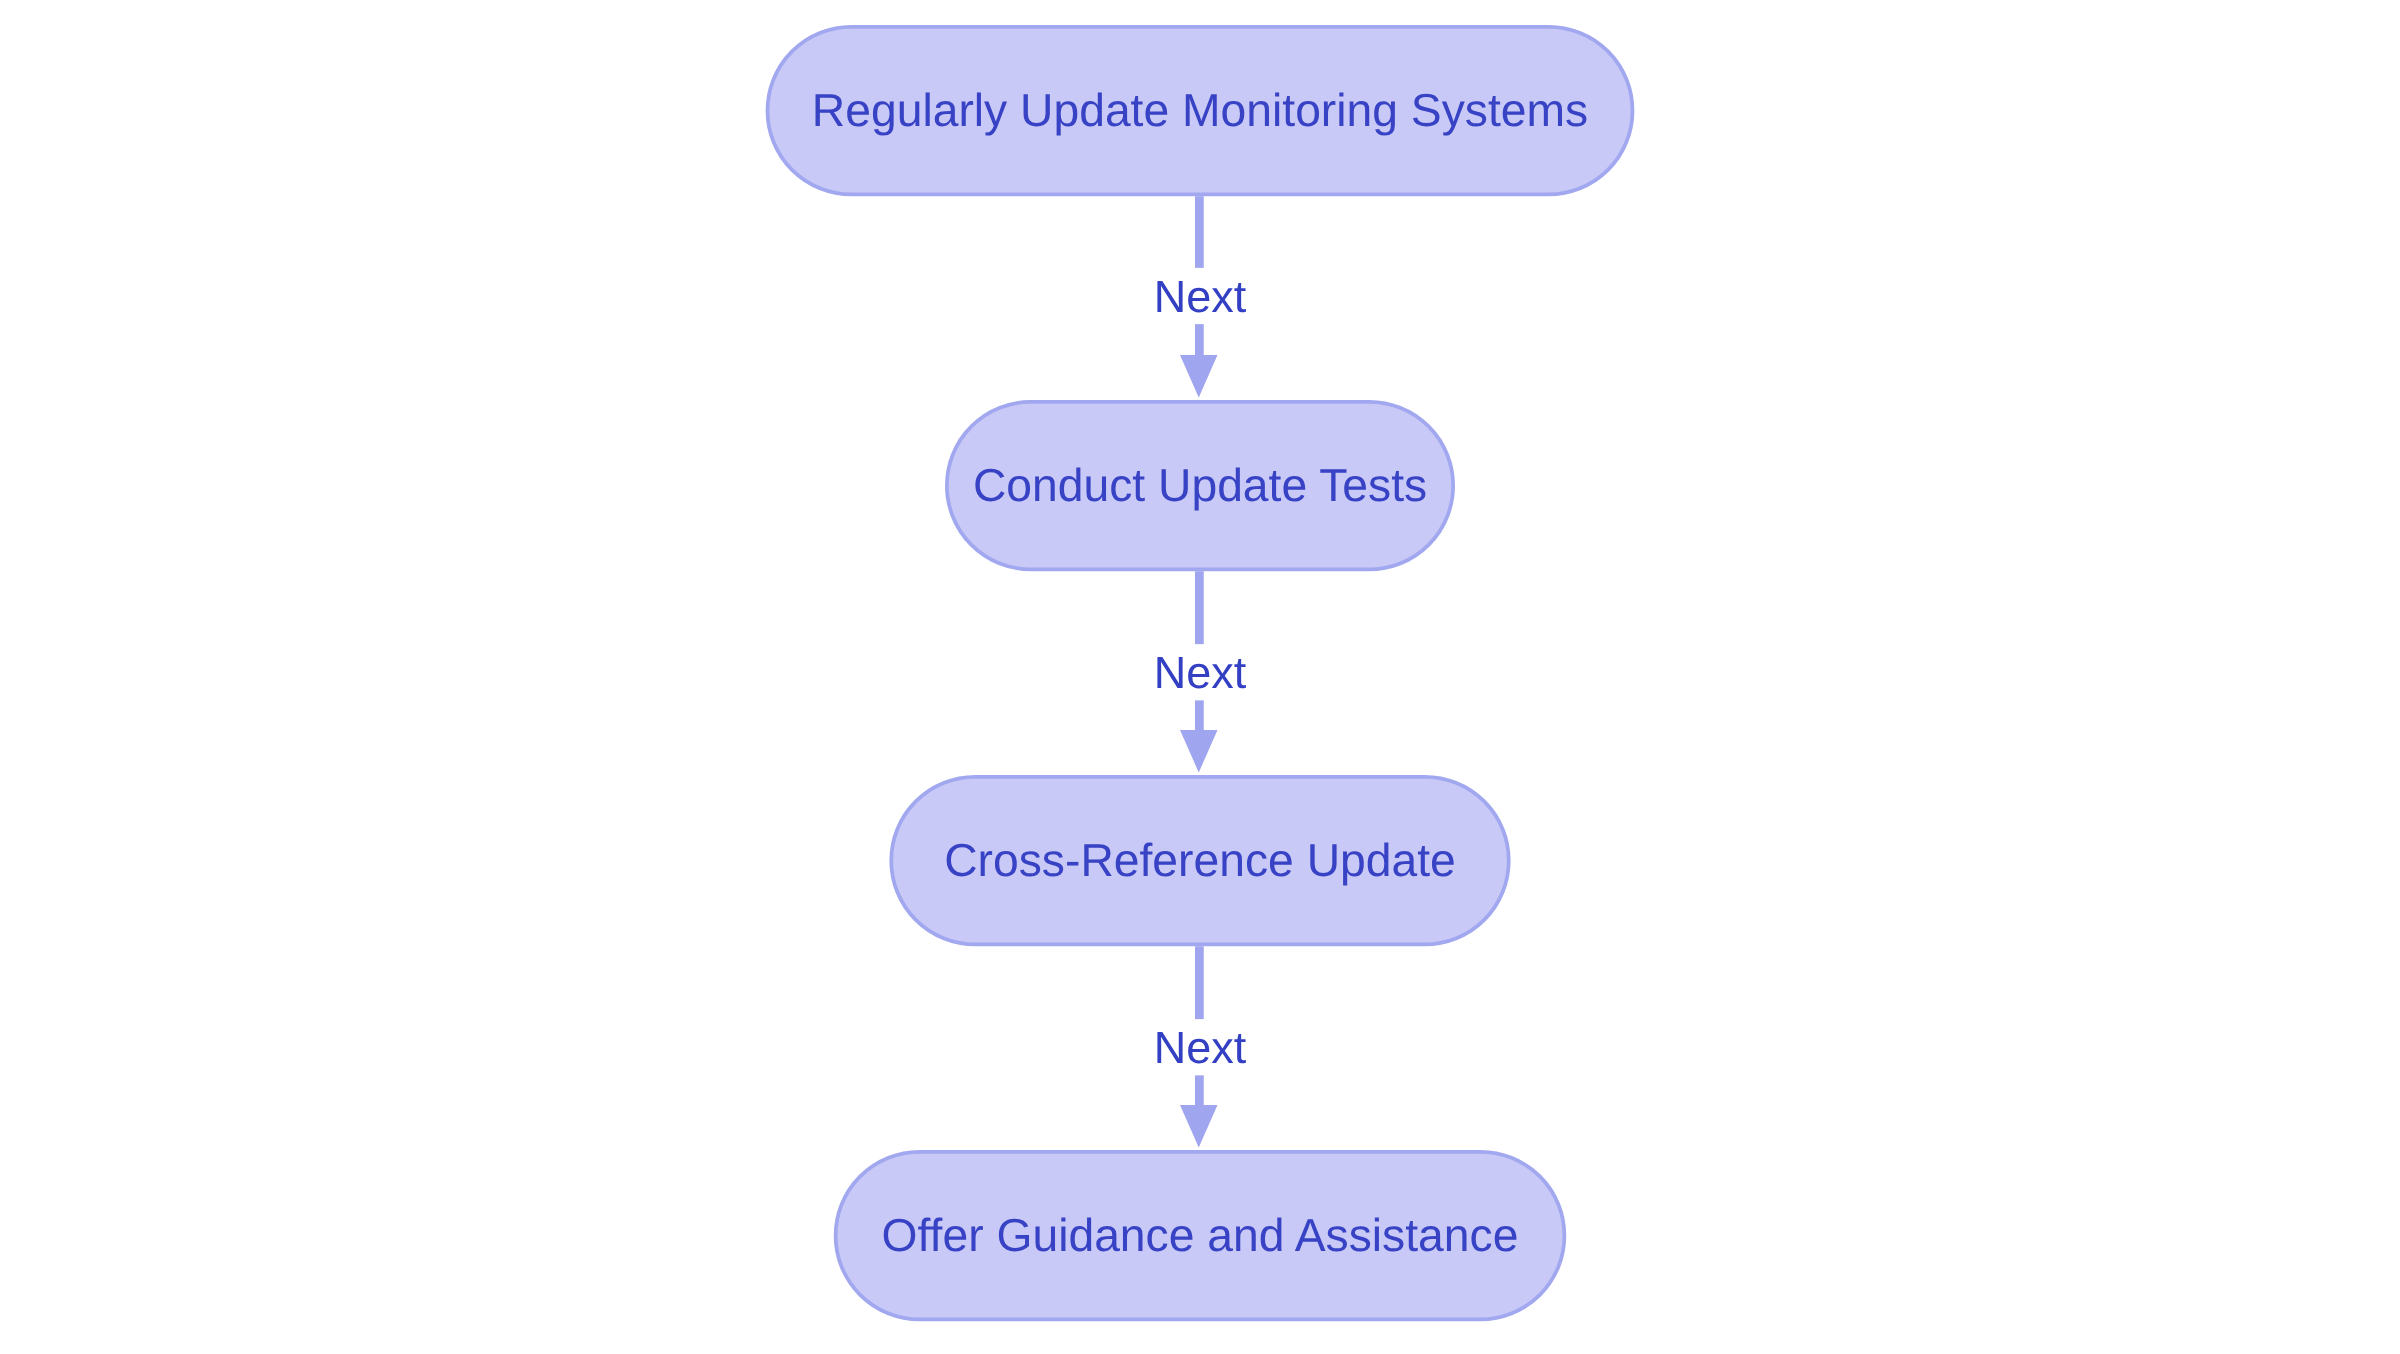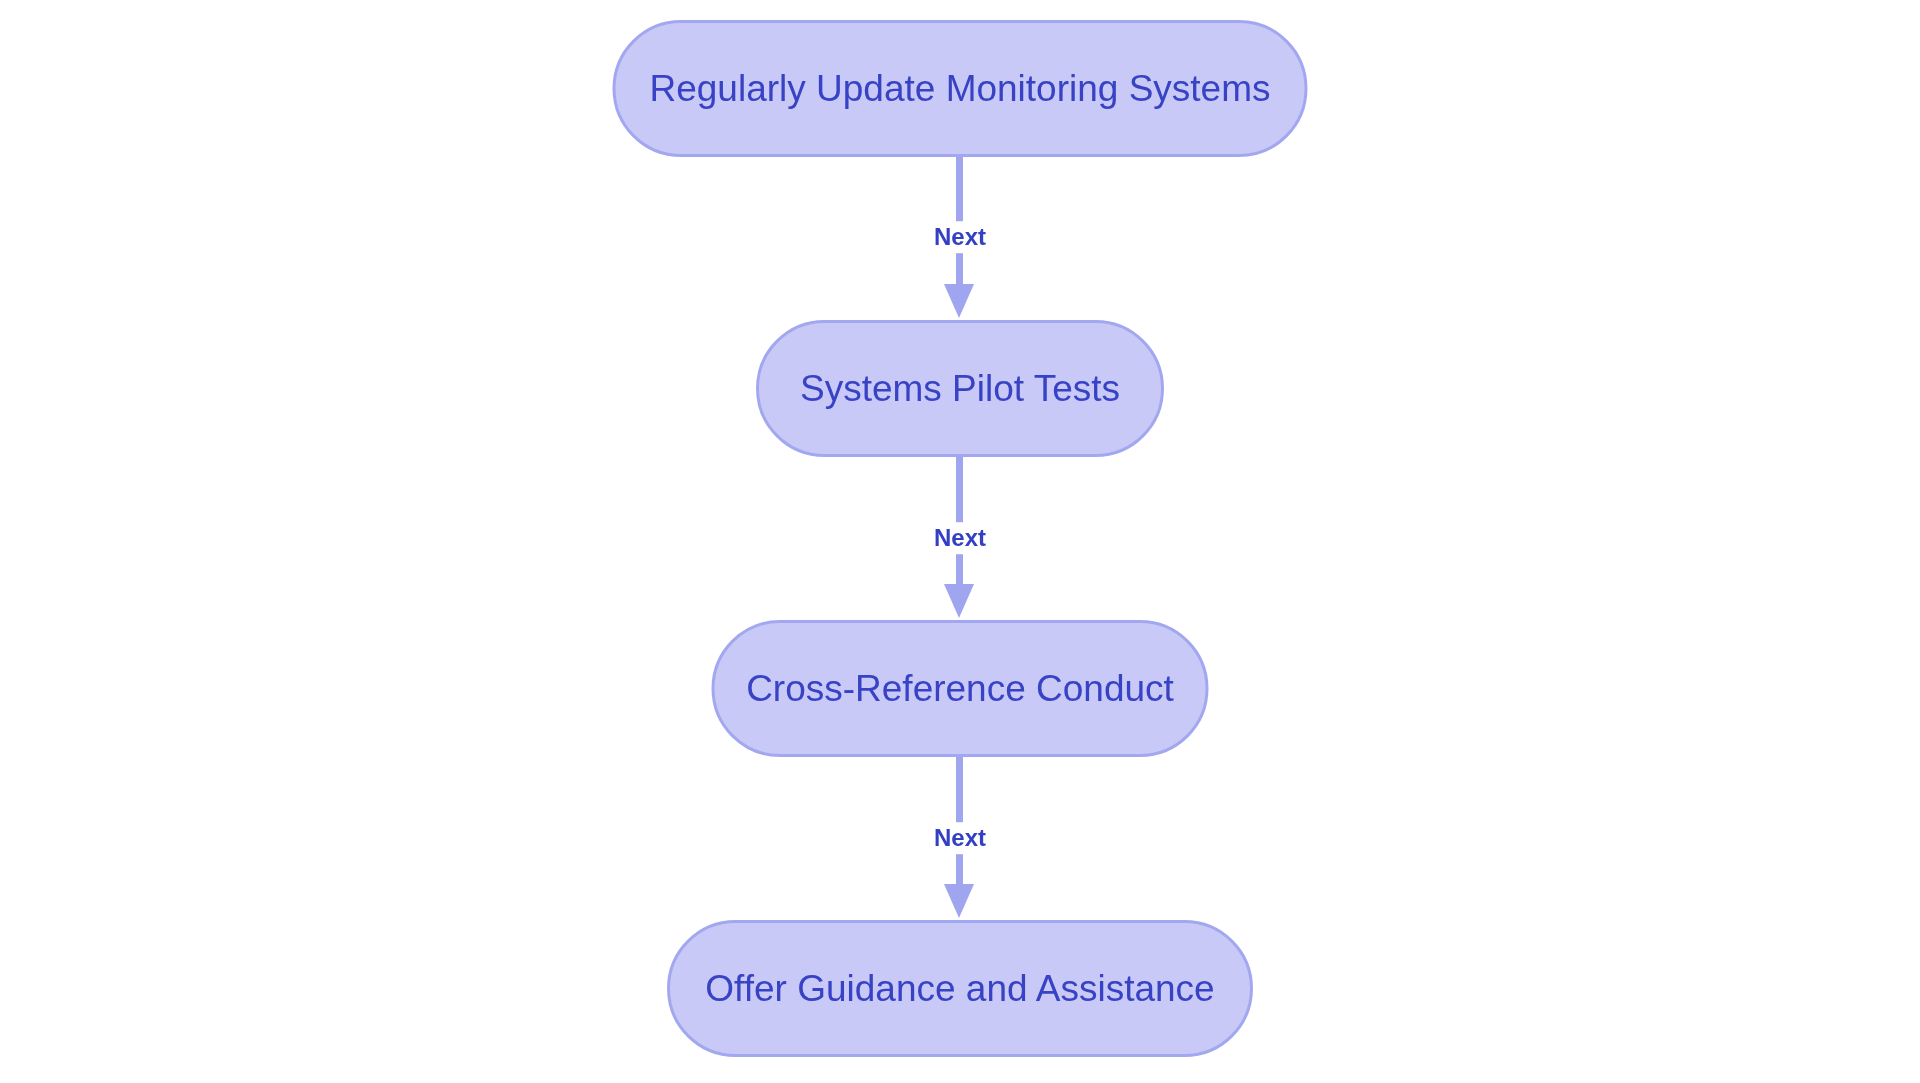--- a/index.html
+++ b/index.html
@@ -64,52 +64,51 @@
   .arrowhead-1 { top: 284px; }
   .arrowhead-2 { top: 584px; }
   .arrowhead-3 { top: 884px; }
 
   .edge-label {
     position: absolute;
     left: 50%;
     transform: translate(-50%, -50%);
     background: var(--edge-label-bg);
     color: var(--edge-label-text);
-    font-size: 24px;
+    font-size: 36px;
     padding: 2px 10px;
     line-height: 1.15;
-    font-weight: bold;
   }
   .edge-label-1 { top: 237px; }
   .edge-label-2 { top: 538px; }
   .edge-label-3 { top: 838px; }
 </style>
 </head>
 <body>
 
 <div class="canvas">
 
   <div class="node node-1">
     <span class="node-label">Regularly Update Monitoring Systems</span>
   </div>
 
   <div class="edge-line edge-line-1"></div>
   <div class="arrowhead arrowhead-1"></div>
   <div class="edge-label edge-label-1">Next</div>
 
   <div class="node node-2">
-    <span class="node-label">Systems Pilot Tests</span>
+    <span class="node-label">Conduct Update Tests</span>
   </div>
 
   <div class="edge-line edge-line-2"></div>
   <div class="arrowhead arrowhead-2"></div>
   <div class="edge-label edge-label-2">Next</div>
 
   <div class="node node-3">
-    <span class="node-label">Cross-Reference Conduct</span>
+    <span class="node-label">Cross-Reference Update</span>
   </div>
 
   <div class="edge-line edge-line-3"></div>
   <div class="arrowhead arrowhead-3"></div>
   <div class="edge-label edge-label-3">Next</div>
 
   <div class="node node-4">
     <span class="node-label">Offer Guidance and Assistance</span>
   </div>
 

